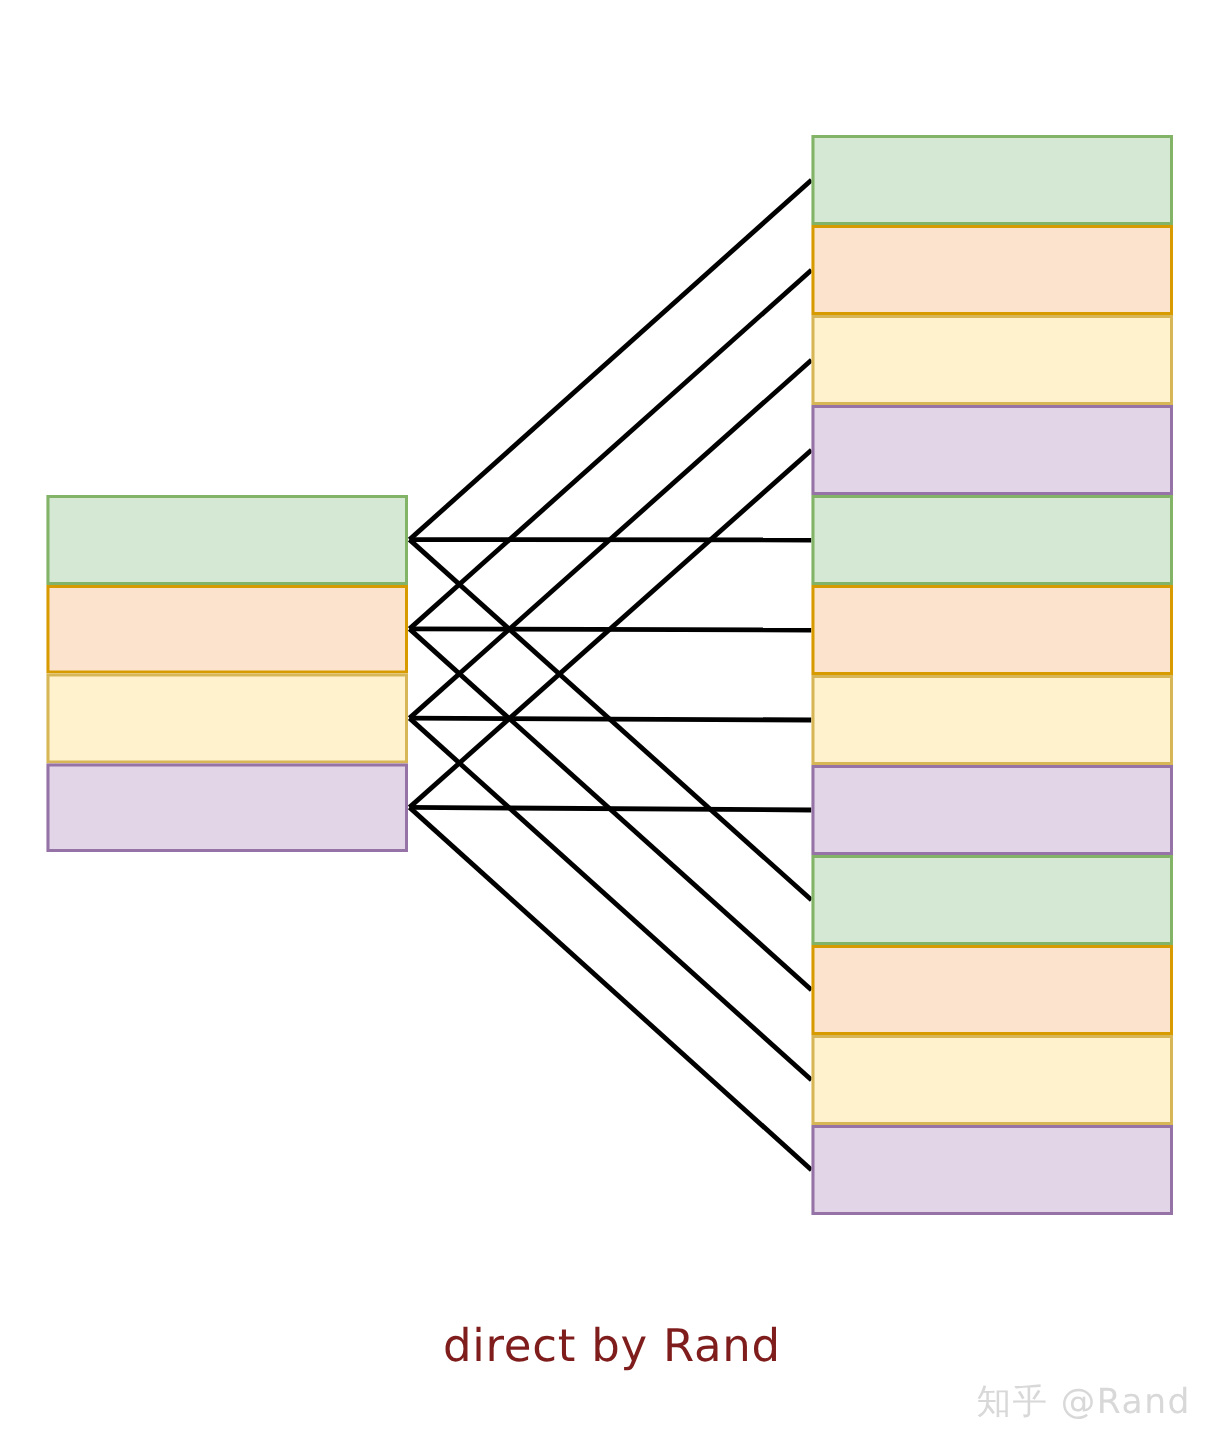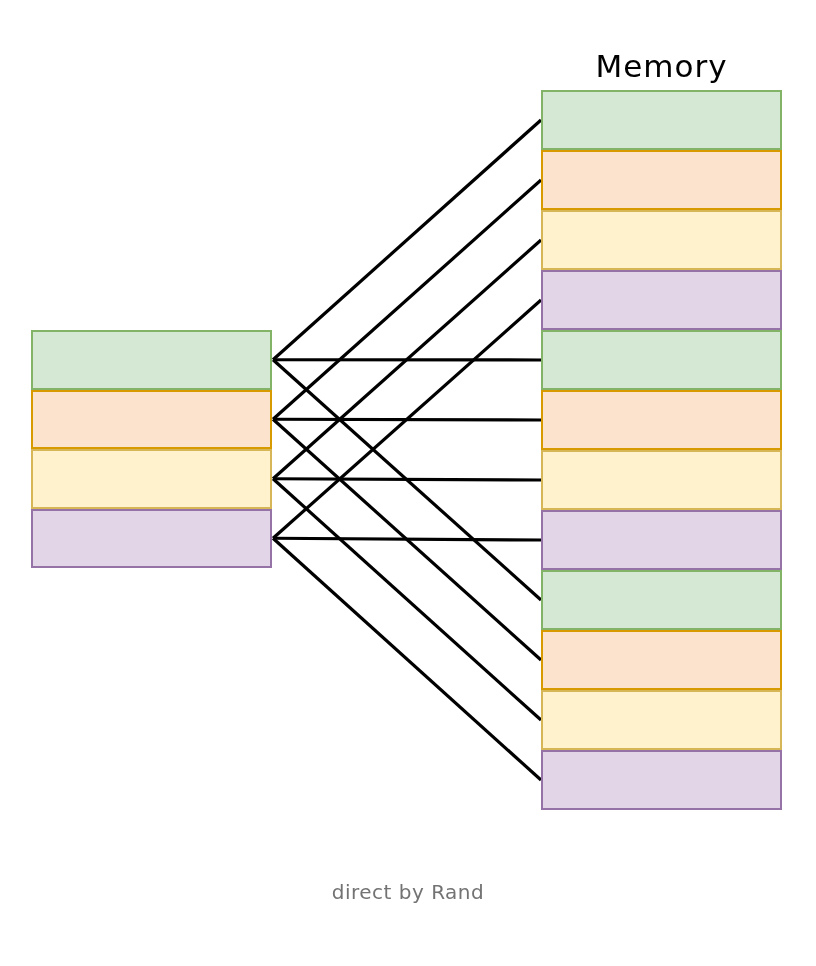--- a/index.html
+++ b/index.html
@@ -81,43 +81,42 @@
     stroke-width: 3.2;
     stroke-linecap: butt;
   }
   #caption {
     position: absolute;
     left: 0;
     top: 880px;
     width: 816px;
     text-align: center;
     font-family: "DejaVu Sans", sans-serif;
-    font-size: 20px;
-    color: #737373;
+    font-size: 30px;
+    color: #7f1d1d;
     letter-spacing: 0.5px;
     user-select: none;
   }
   #watermark {
     position: absolute;
     right: 22px;
     bottom: 16px;
     font-family: "DejaVu Sans", sans-serif;
     font-size: 23px;
     color: #d8d8d8;
     letter-spacing: 1px;
     user-select: none;
   }
 </style>
 </head>
 <body>
 
 <div id="stage">
 
 
-  <div class="col-title" id="memory-title">Memory</div>
 
   <svg id="wires" viewBox="0 0 816 966" xmlns="http://www.w3.org/2000/svg">
       <line x1="273" y1="359.75" x2="541" y2="120" stroke="#000000" stroke-width="3.2"></line>
       <line x1="273" y1="419.25" x2="541" y2="180" stroke="#000000" stroke-width="3.2"></line>
       <line x1="273" y1="478.75" x2="541" y2="240" stroke="#000000" stroke-width="3.2"></line>
       <line x1="273" y1="538.25" x2="541" y2="300" stroke="#000000" stroke-width="3.2"></line>
       <line x1="273" y1="359.75" x2="541" y2="360" stroke="#000000" stroke-width="3.2"></line>
       <line x1="273" y1="419.25" x2="541" y2="420" stroke="#000000" stroke-width="3.2"></line>
       <line x1="273" y1="478.75" x2="541" y2="480" stroke="#000000" stroke-width="3.2"></line>
       <line x1="273" y1="538.25" x2="541" y2="540" stroke="#000000" stroke-width="3.2"></line>
@@ -144,13 +143,14 @@
       <div class="blk yellow" style="top: 360px; height: 60px; background: rgb(255, 242, 204); border-color: rgb(214, 182, 86);"></div>
       <div class="blk purple" style="top: 420px; height: 60px; background: rgb(225, 213, 231); border-color: rgb(150, 115, 166);"></div>
       <div class="blk green" style="top: 480px; height: 60px; background: rgb(213, 232, 212); border-color: rgb(130, 179, 102);"></div>
       <div class="blk orange" style="top: 540px; height: 60px; background: rgb(252, 227, 205); border-color: rgb(215, 155, 0);"></div>
       <div class="blk yellow" style="top: 600px; height: 60px; background: rgb(255, 242, 204); border-color: rgb(214, 182, 86);"></div>
       <div class="blk purple" style="top: 660px; height: 60px; background: rgb(225, 213, 231); border-color: rgb(150, 115, 166);"></div>
     </div>
 
   <div id="caption">direct by Rand</div>
 
+  <div id="watermark">知乎 @Rand</div>
 </div>
 
 </body></html>

